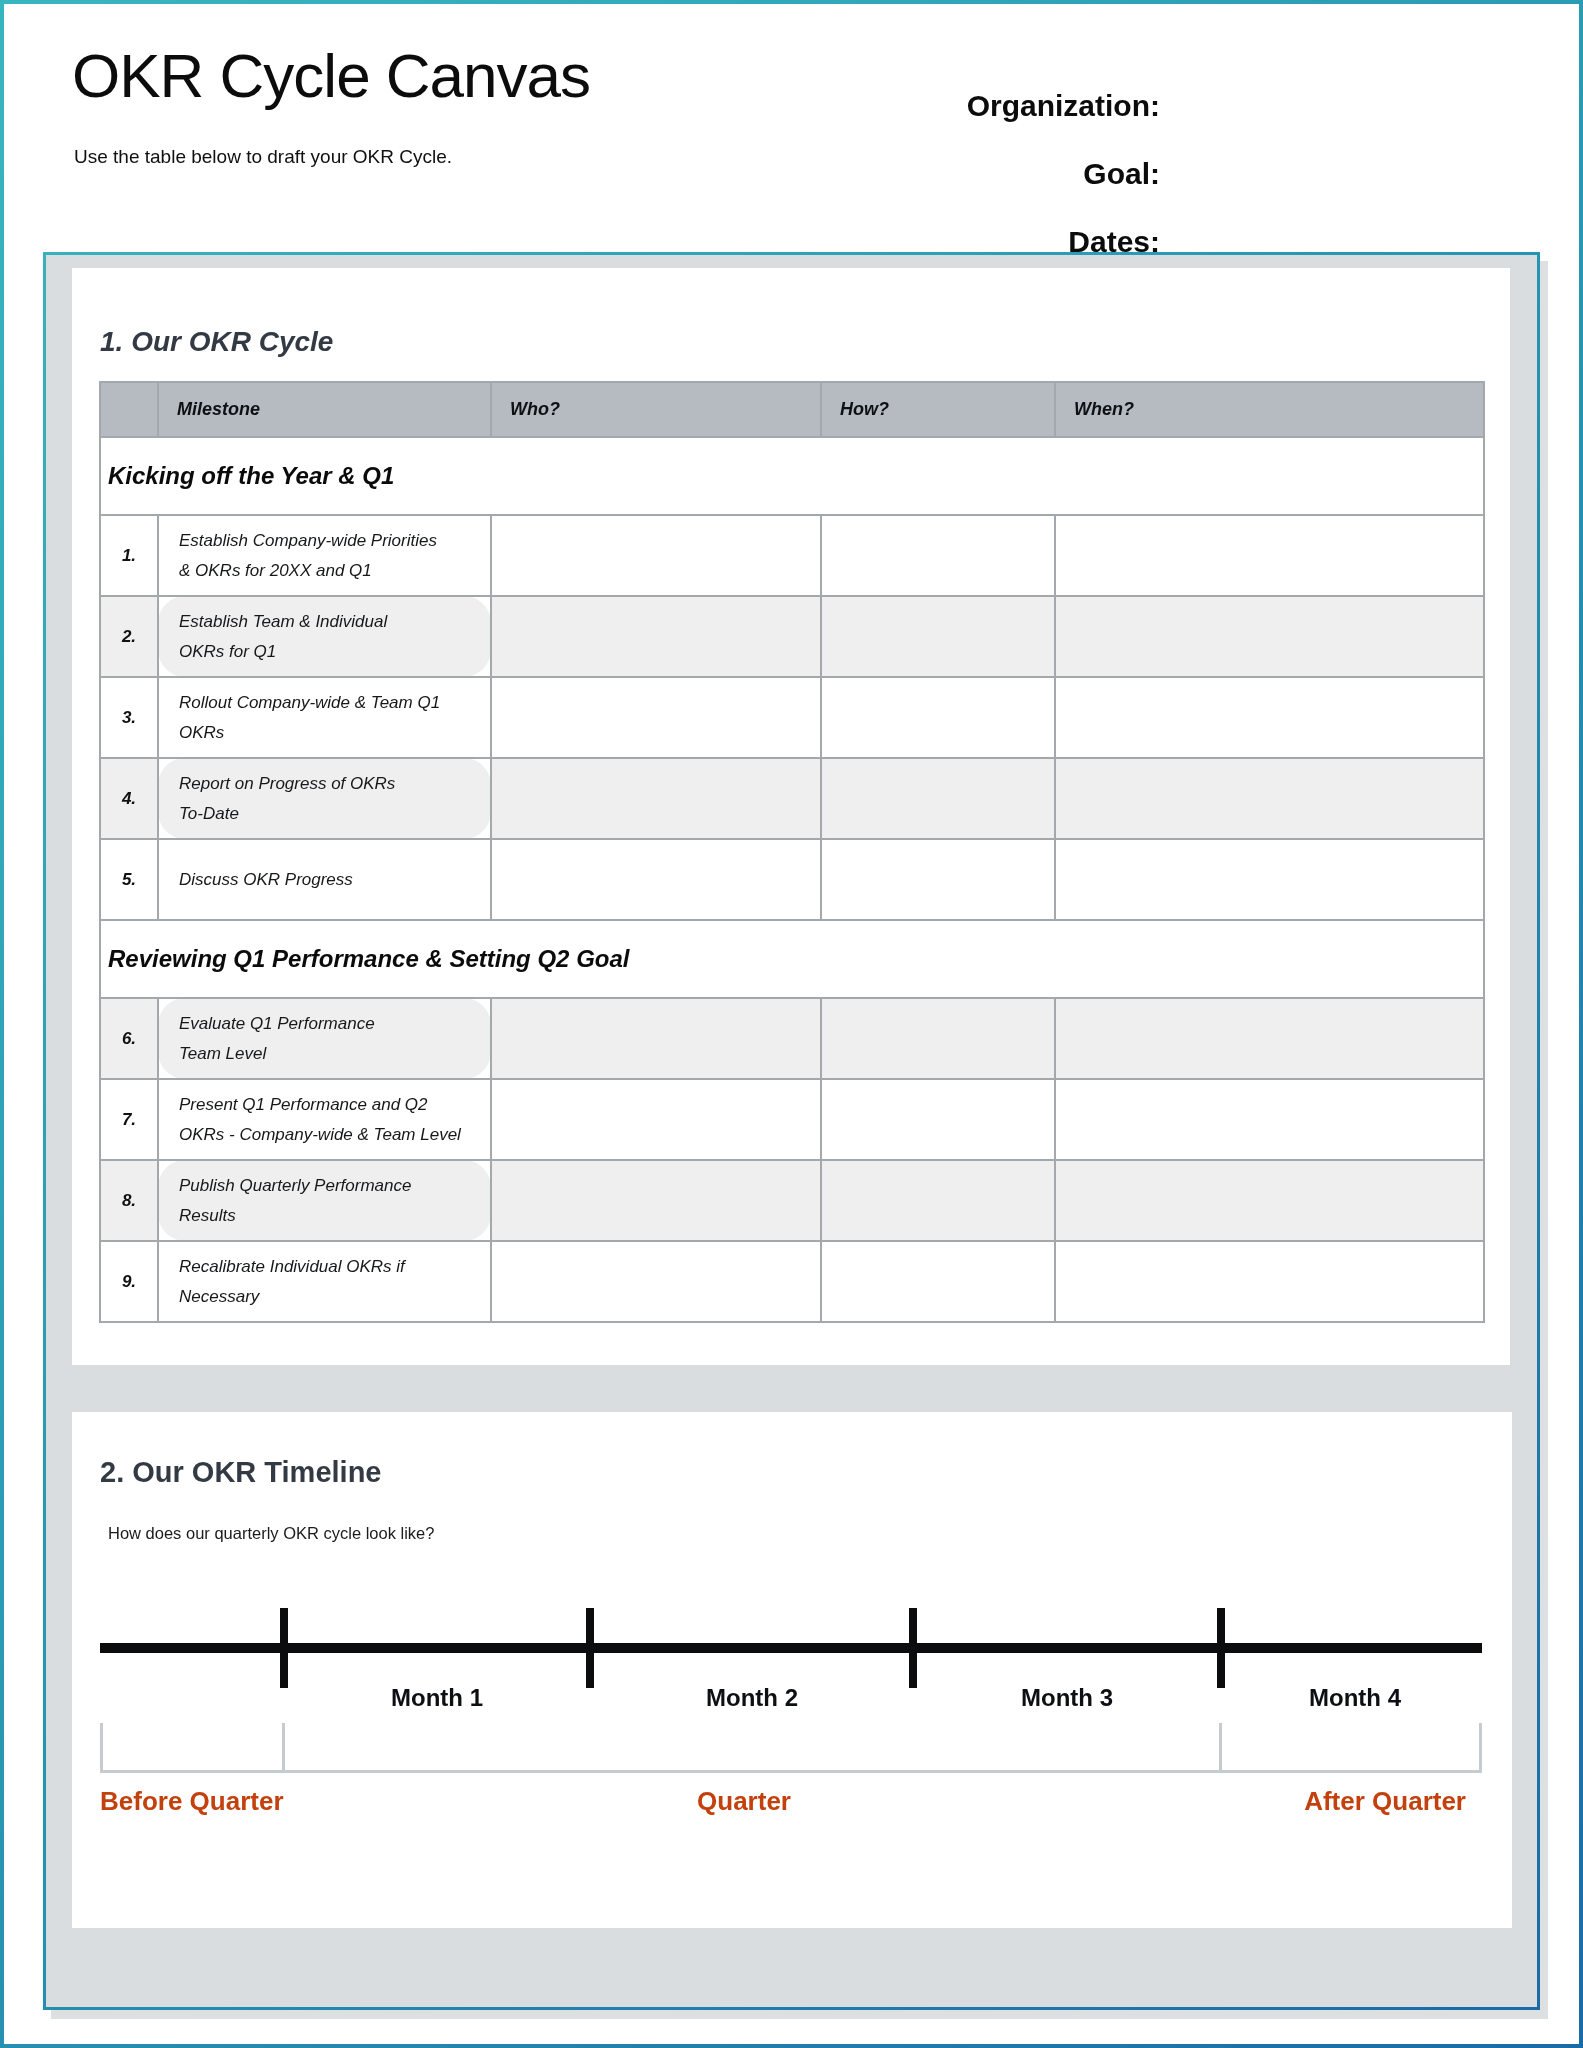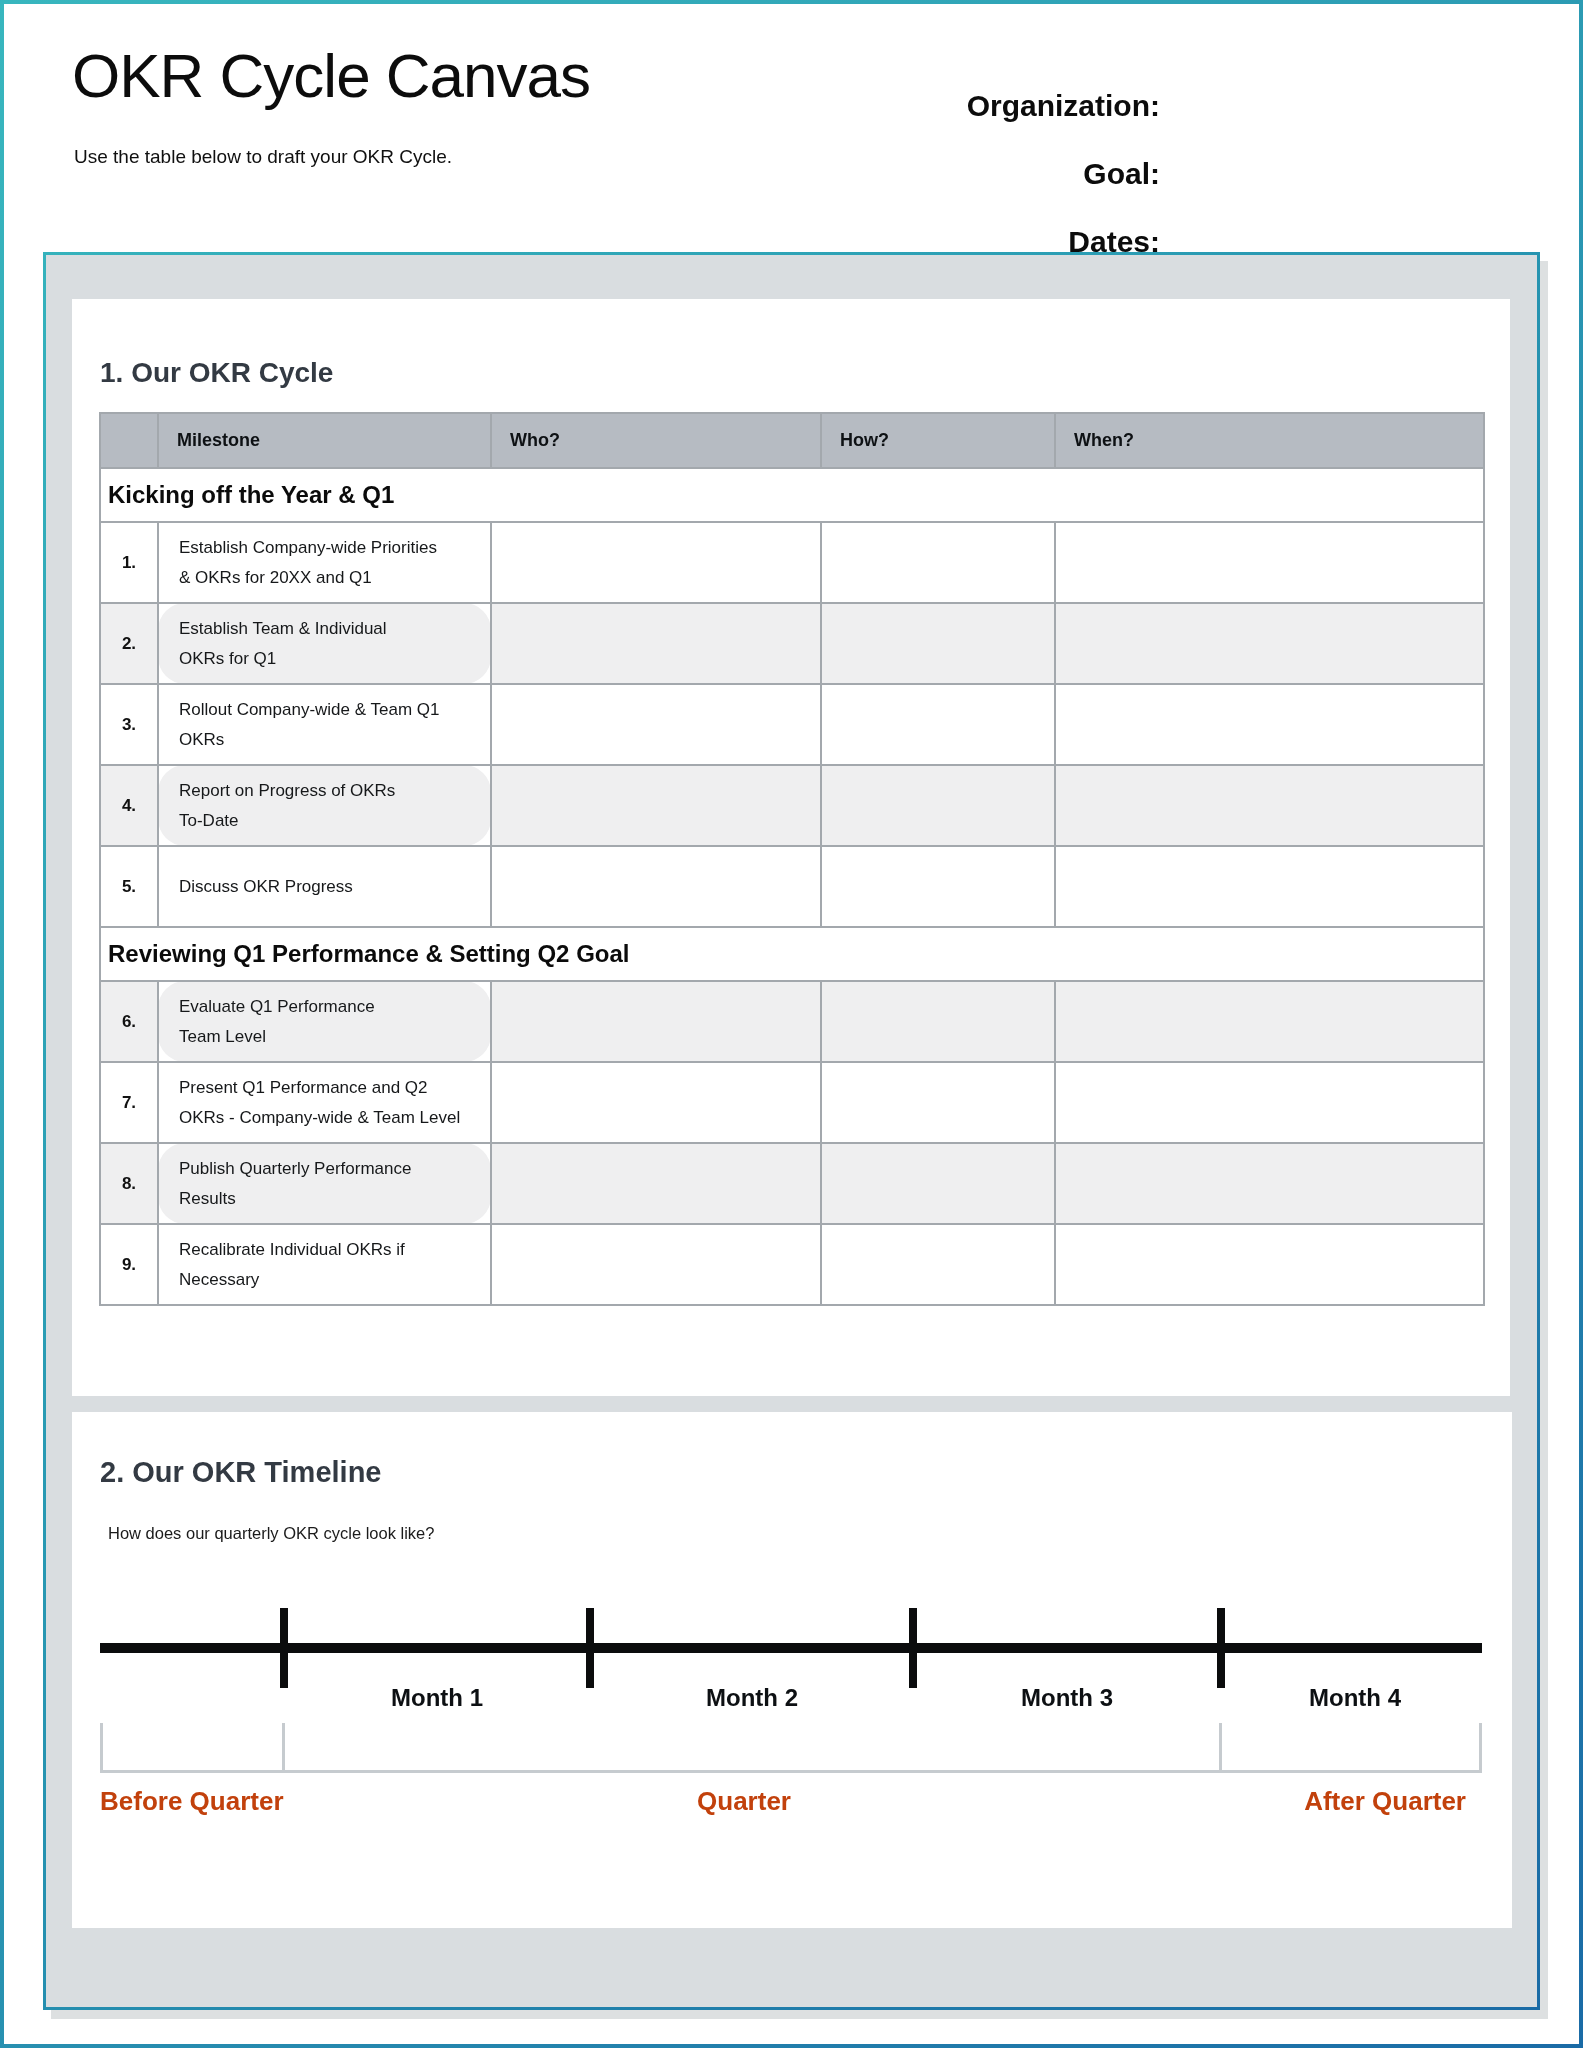--- a/index.html
+++ b/index.html
@@ -20,21 +20,21 @@
 
   
   .board {
     position:absolute; left:39px; top:248px; width:1497px; height:1758px; padding:3px;
     background:linear-gradient(135deg,#35b2bc 0%,#2795b1 45%,#1a6ba6 100%);
     box-shadow:8px 9px 0 rgba(100,112,120,0.22);
   }
   .board-inner { position:relative; width:100%; height:100%; background:#d9dde0; }
 
   .card { position:absolute; background:#ffffff; }
-  .card1 { left:26px; top:44px; width:1438px; height:1097px; }
+  .card1 { left:26px; top:13px; width:1438px; height:1097px;font-style:italic; }
   .card2 { left:26px; top:1157px; width:1440px; height:516px; }
 
   .card h2 { font-weight:bold; color:#333a43; }
   .card1 h2 { position:absolute; left:28px; top:58px; font-size:28px; }
   .card2 h2 { position:absolute; left:28px; top:44px; font-size:29px; }
   .card2 .question { position:absolute; left:36px; top:112px; font-size:16.5px; color:#1b1b1b; }
 
   
   table.okr { position:absolute; left:27px; top:113px; width:1384px; border-collapse:collapse; table-layout:fixed; }
   table.okr col.c-num { width:58px; }
@@ -42,21 +42,21 @@
   table.okr col.c-who { width:330px; }
   table.okr col.c-how { width:234px; }
   table.okr col.c-when { width:429px; }
   table.okr th, table.okr td { border:2px solid #a3a8ad; }
   table.okr { border:2px solid #979da3; }
 
   tr.thead { height:55px; }
   tr.thead th { background:#b6bbc2; text-align:left; font-size:18px; font-weight:bold; color:#0e1114; padding-left:18px; }
   tr.thead th.blank { padding:0; }
 
-  tr.group { height:54px; }
+  tr.group { height:78px; }
   tr.group td { background:#ffffff; font-size:24px; font-weight:bold; color:#0b0b0b; padding-left:7px; }
 
   tr.data { height:81px; background:#ffffff; }
   tr.data.alt { background:#efeff0; }
   tr.data td.num { text-align:center; font-size:17px; font-weight:bold; color:#111; }
   tr.data td.milestone { font-size:17px; line-height:1.75; padding:8px 20px; white-space:pre-line; color:#16181a;border-radius:27px; }
   tr.data td.fill { background:inherit; }
 
   
   .tl-line { position:absolute; left:28px; top:231px; width:1382px; height:10px; background:#0b0c0d; }

